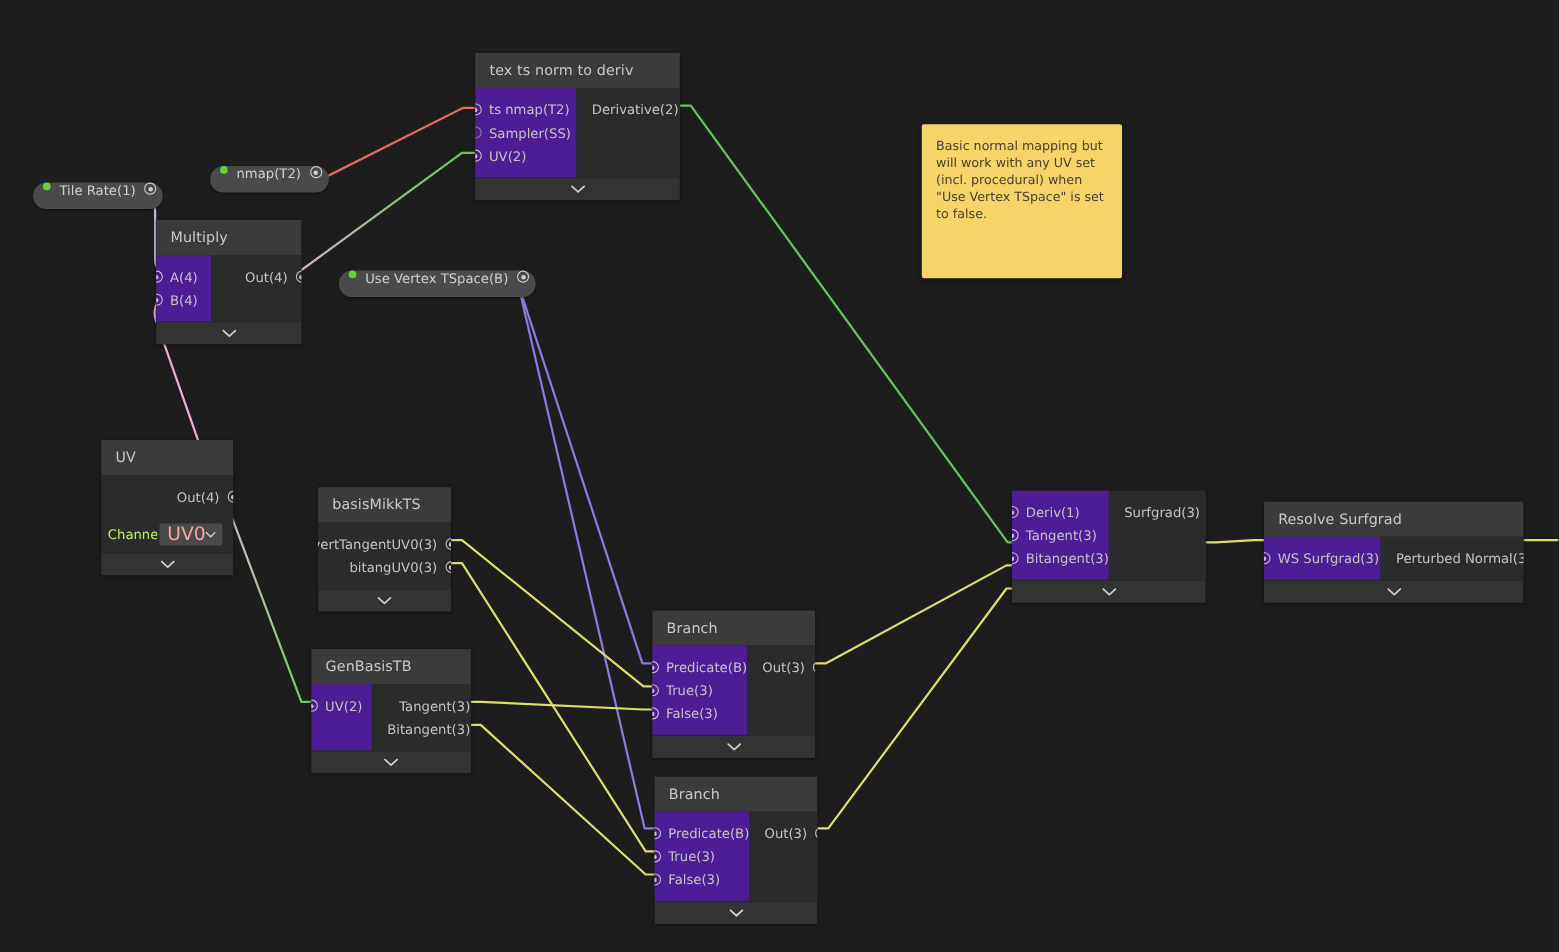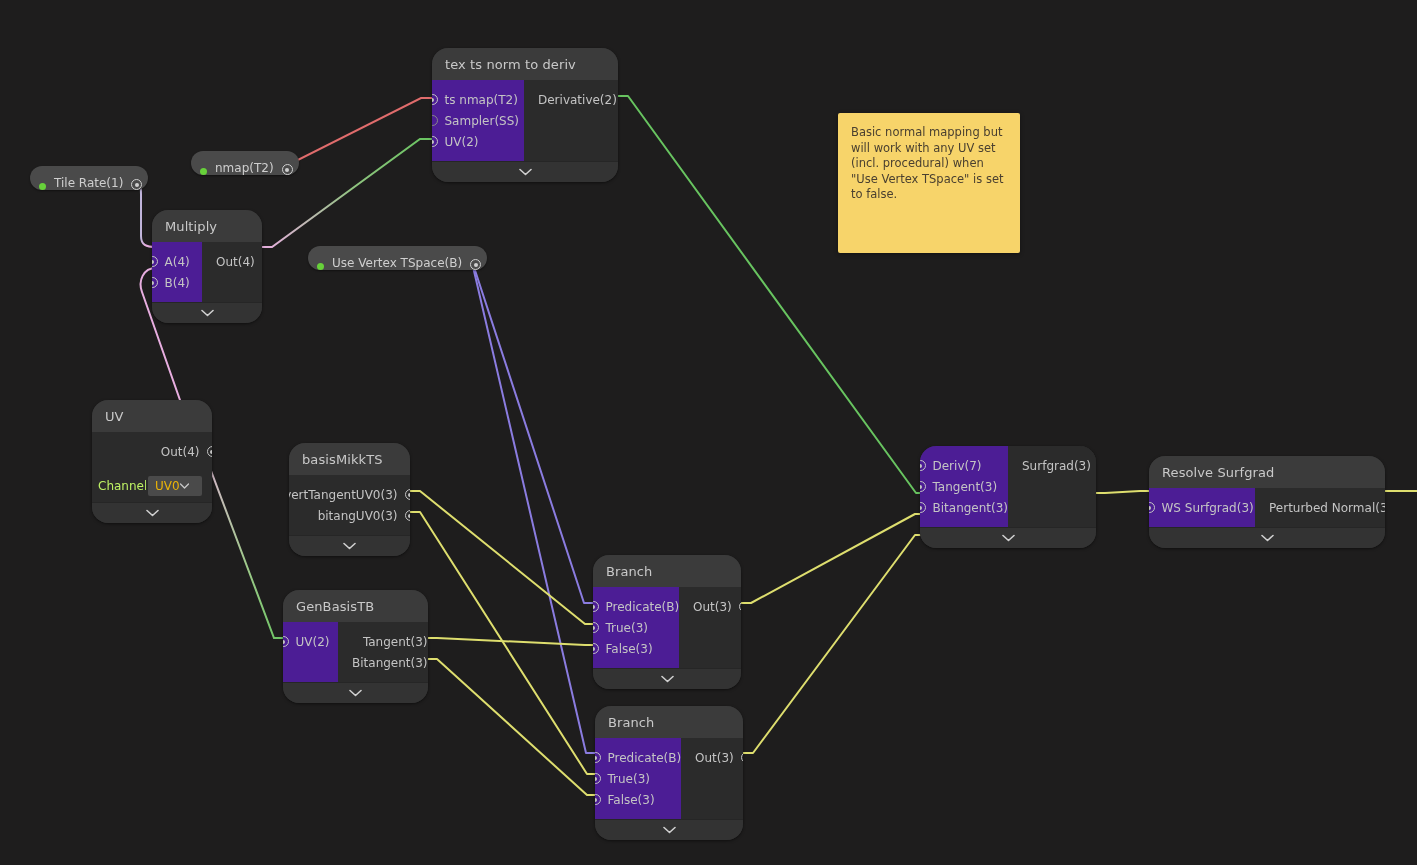--- a/index.html
+++ b/index.html
@@ -14,21 +14,21 @@
     width: 1417px; height: 865px;
     background: #1e1d1d;
     overflow: hidden;
   }
   #wires { position: absolute; left:0; top:0; width:1417px; height:865px; pointer-events:none; }
 
   
   .node {
     position: absolute;
     background: #2b2b2b;
-    border-radius: 16px;
+    border-radius: 0;
     box-shadow: 0 1px 3px rgba(0,0,0,.5);
     overflow: hidden;
   }
   .node-header {
     background: #3b3b3b;
     color: #c9c9c9;
     font-size: 13px;
     padding: 9px 13px 8px 13px;
     letter-spacing: .1px;
     white-space: nowrap;
@@ -114,33 +114,33 @@
     overflow: hidden; white-space: nowrap;
     max-width: 48px;
   }
   .dropdown {
     flex: 1 1 auto;
     background: #4a4a4a;
     border-radius: 2px;
     height: 20px;
     display: flex; align-items: center;
     padding: 0 6px 0 7px;
-    font-size: 12px;
-    color: #eab308;
+    font-size: 17px;
+    color: #fca5a5;
     cursor: pointer;
   }
   .dd-caret { width:9px; height:6px; display:block; opacity:.85; }
 
   
   .pill {
     position: absolute;
     background: #4a4a4a;
     border-radius: 12px;
     height: 24px;
-    display: flex; align-items: flex-end;
+    display: flex; align-items: flex-start;
     padding: 0 9px;
     gap: 8px;
     font-size: 12px;
     color: #cfcfcf;
     white-space: nowrap;
     box-shadow: 0 1px 2px rgba(0,0,0,.45);
   }
   .pill .lead {
     width: 7px; height: 7px; border-radius: 50%;
     background: #67d13a; flex:0 0 7px;
@@ -261,21 +261,21 @@
           </div>
         </div>
         <div class="node-footer">
           <span>
             <svg class="chev" viewBox="0 0 13 8">
               <path d="M1 1.5 L6.5 6.5 L12 1.5" fill="none" stroke="#cfcfcf" stroke-width="1.6" stroke-linecap="round" stroke-linejoin="round"></path>
             </svg>
           </span>
         </div>
       </div>
-      <div class="node" style="left: 152px; top: 200px; width: 110px; margin-top: 10px;">
+      <div class="node" style="left: 142px; top: 200px; width: 132px;">
         <div class="node-header">Multiply</div>
         <div class="node-body">
           <div class="col-in" style="width:50px">
             <div class="port-row in">
               <span class="dot c-pink filled"></span>
               <span class="port-label">A(4)</span>
             </div>
             <div class="port-row in">
               <span class="dot c-pink filled"></span>
               <span class="port-label">B(4)</span>
@@ -433,21 +433,21 @@
               <path d="M1 1.5 L6.5 6.5 L12 1.5" fill="none" stroke="#cfcfcf" stroke-width="1.6" stroke-linecap="round" stroke-linejoin="round"></path>
             </svg>
           </span>
         </div>
       </div>
       <div class="node" style="left: 920px; top: 446px; width: 176px;">
         <div class="node-body">
           <div class="col-in" style="width:88px">
             <div class="port-row in">
               <span class="dot c-green filled"></span>
-              <span class="port-label">Deriv(7)</span>
+              <span class="port-label">Deriv(1)</span>
             </div>
             <div class="port-row in">
               <span class="dot c-yellow filled"></span>
               <span class="port-label">Tangent(3)</span>
             </div>
             <div class="port-row in">
               <span class="dot c-yellow filled"></span>
               <span class="port-label">Bitangent(3)</span>
             </div>
           </div>

